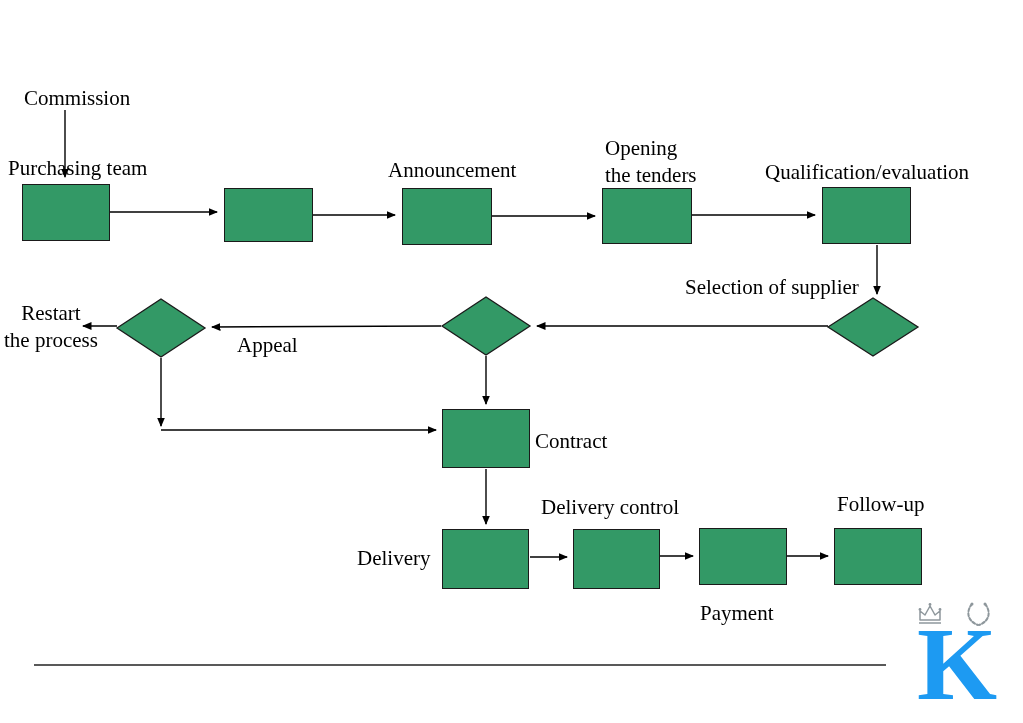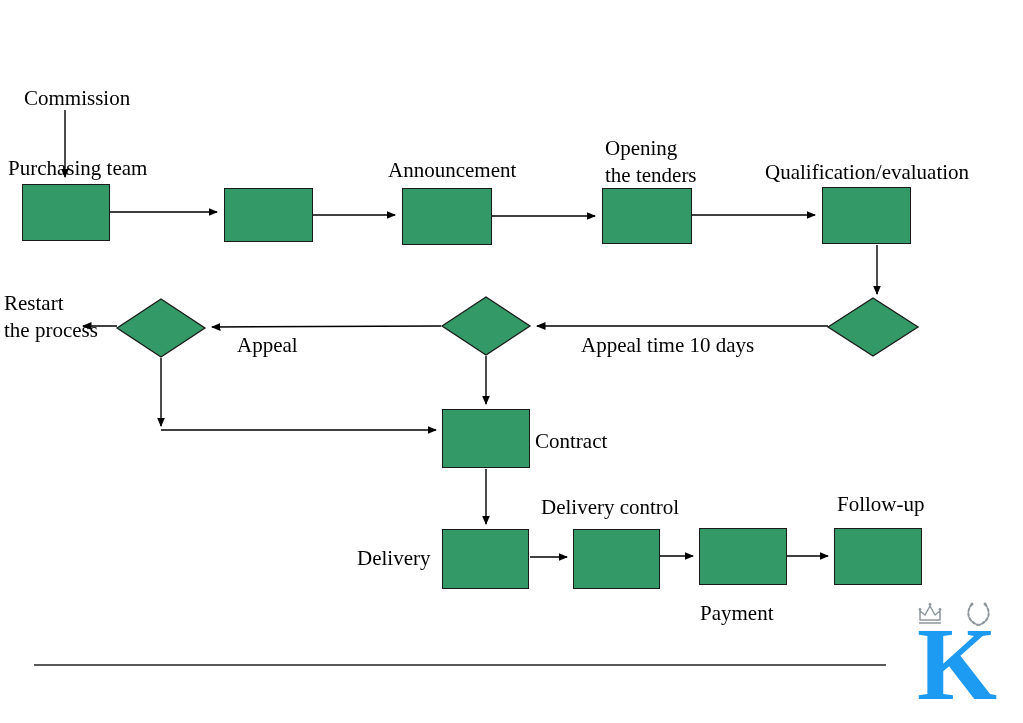--- a/index.html
+++ b/index.html
@@ -114,24 +114,24 @@
   <div class="node-rect" style="left:573px; top:522px; width:87px; height:60px;"></div>
   <div class="node-rect" style="left:699px; top:521px; width:88px; height:57px;"></div>
   <div class="node-rect" style="left:834px; top:521px; width:88px; height:57px;"></div>
 
   <div class="lbl" style="left:24px; top:78px;">Commission</div>
   <div class="lbl" style="left:8px; top:148px;">Purchasing team</div>
   <div class="lbl" style="left:388px; top:150px;">Announcement</div>
   <div class="lbl" style="left:765px; top:152px;">Qualification/evaluation</div>
   <div class="lbl" style="left:605px; top:128px;">Opening
 the tenders</div>
-  <div class="lbl" style="left:4px; top:283px;">Restart
+  <div class="lbl" style="left:685px; top:267px;">Selection of supplier</div>
+  <div class="lbl" style="left:4px; top:293px;text-align:center;">Restart
 the process</div>
   <div class="lbl" style="left:237px; top:325px;">Appeal</div>
-  <div class="lbl" style="left:581px; top:325px;">Appeal time 10 days</div>
   <div class="lbl" style="left:535px; top:421px;">Contract</div>
   <div class="lbl" style="left:357px; top:538px;">Delivery</div>
   <div class="lbl" style="left:541px; top:487px;">Delivery control</div>
   <div class="lbl" style="left:700px; top:593px;">Payment</div>
   <div class="lbl" style="left:837px; top:484px;">Follow-up</div>
 
   <div id="footer-line"></div>
 
   <div id="logo">
     <div class="emblems">

